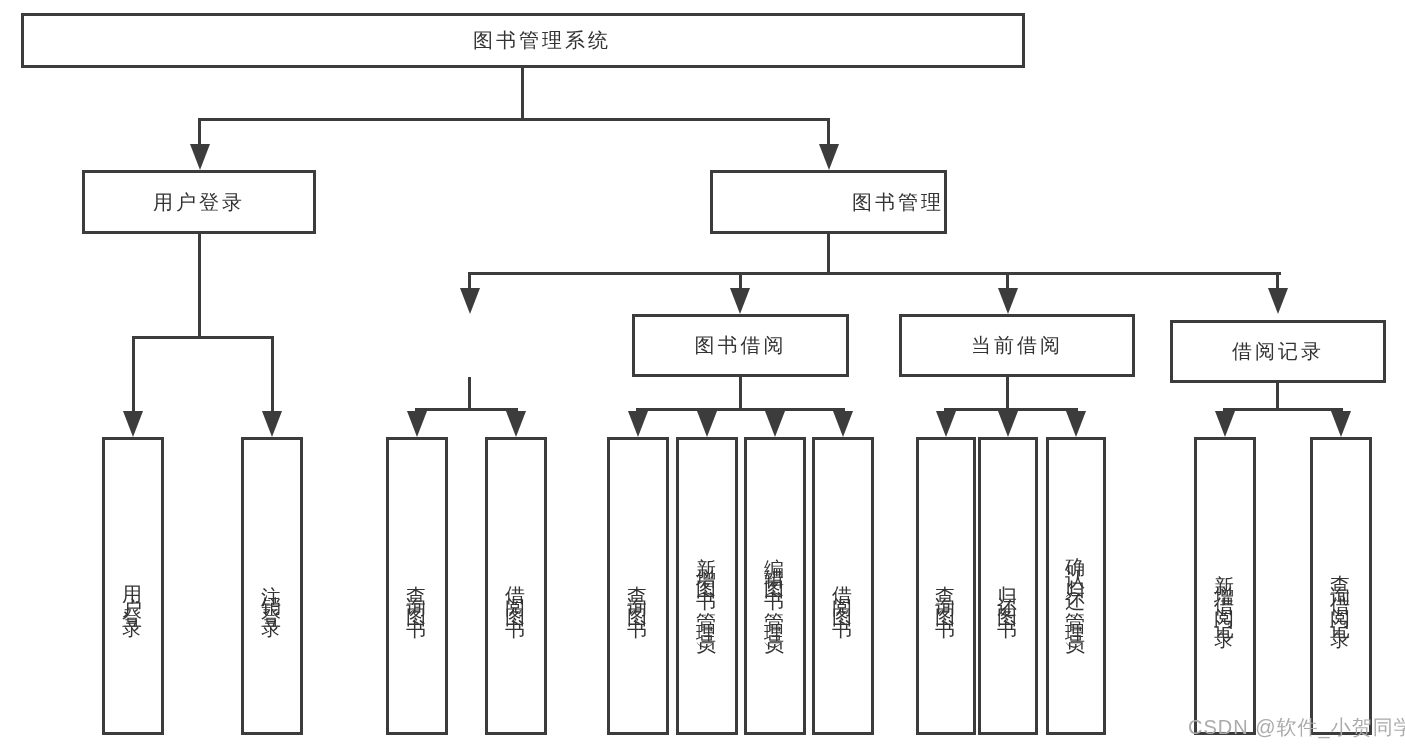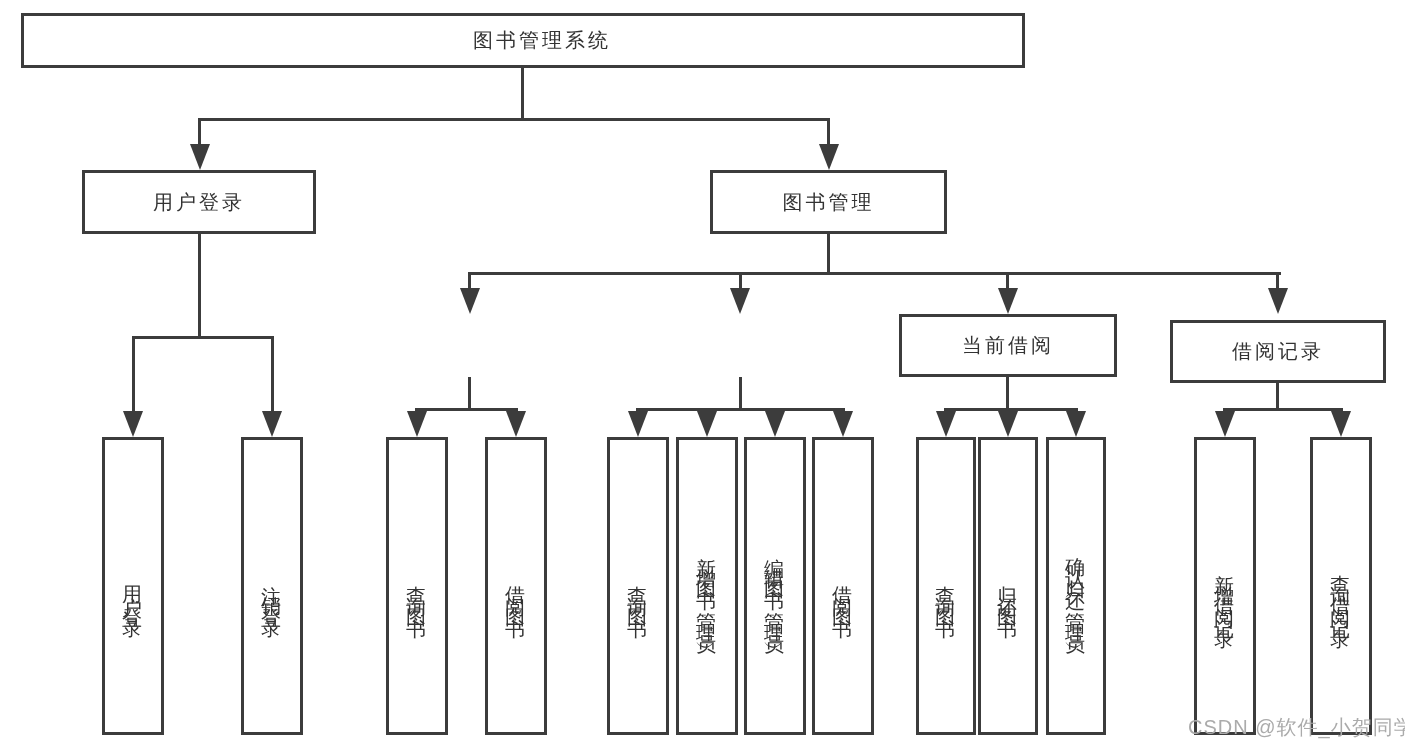--- a/index.html
+++ b/index.html
@@ -118,25 +118,28 @@
   <div class="vl" style="left:1339px;top:408px;height:6px;"></div>
   <div class="ar" style="left:1331px;top:411px;"></div>
 
   <div class="box hbox" style="left:21px;top:13px;width:1004px;height:55px;padding-left:38px;">
     <span class="lbl">图书管理系统</span>
   </div>
 
   <div class="box hbox" style="left:82px;top:170px;width:234px;height:64px;">
     <span class="lbl">用户登录</span>
   </div>
-  <div class="box hbox" style="left:710px;top:170px;width:237px;height:64px;">
+  <div class="box hbox" style="left:710px;top:170px;width:237px;height:64px;justify-content:flex-end;">
     <span class="lbl">图书管理</span>
   </div>
 
-  <div class="box hbox" style="left:899px;top:314px;width:218px;height:63px;justify-content:center;">
+  <div class="box hbox" style="left:632px;top:314px;width:217px;height:63px;">
+    <span class="lbl">图书借阅</span>
+  </div>
+  <div class="box hbox" style="left:899px;top:314px;width:236px;height:63px;justify-content:center;">
     <span class="lbl">当前借阅</span>
   </div>
   <div class="box hbox" style="left:1170px;top:320px;width:216px;height:63px;">
     <span class="lbl">借阅记录</span>
   </div>
 
   <div class="box vbox" style="left:102px;top:437px;width:62px;height:298px;">
     <span class="lbl">用户登录</span>
   </div>
   <div class="box vbox" style="left:241px;top:437px;width:62px;height:298px;">

